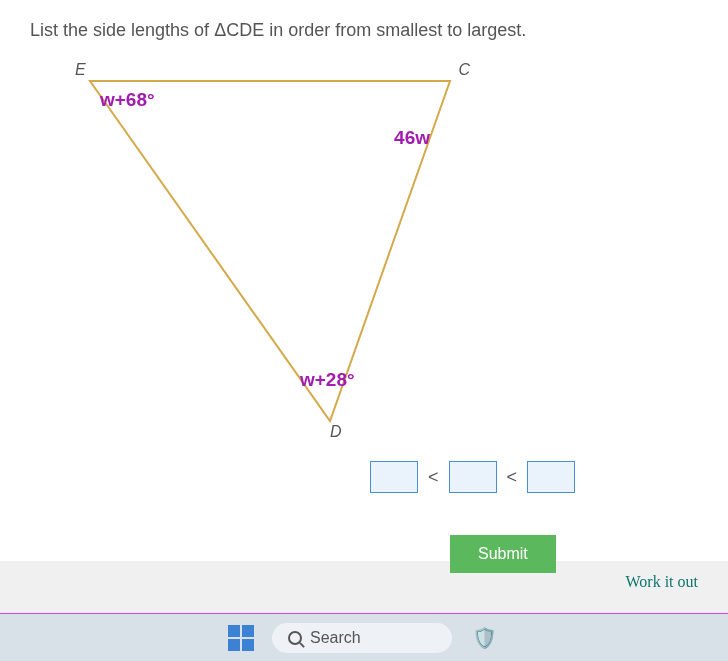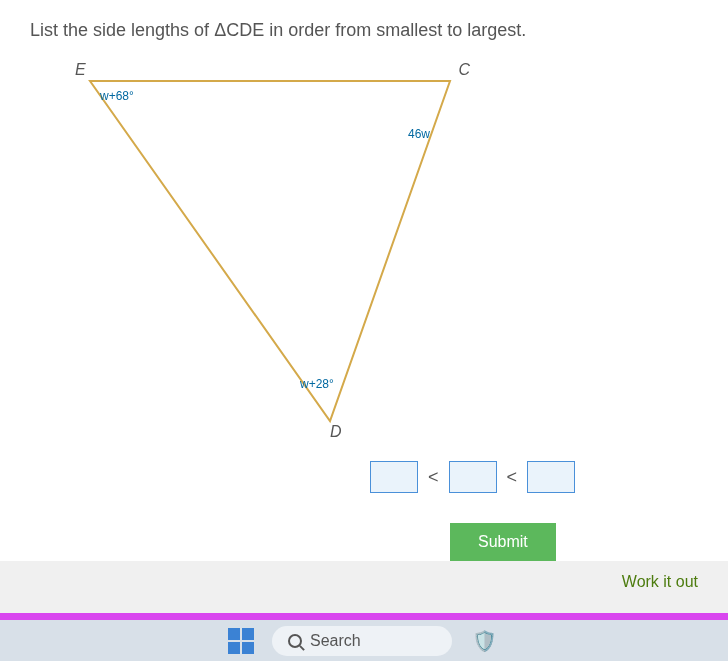--- a/index.html
+++ b/index.html
@@ -32,22 +32,23 @@
       height: 100%;
     }
     .vertex-label {
       position: absolute;
       font-size: 16px;
       color: #555;
       font-style: italic;
     }
     .angle-label {
       position: absolute;
-      font-size: 12px;
-      color: #0369a1;
+      font-size: 19px;
+      color: #a21caf;
+      font-weight: bold;
     }
     .answer-row {
       display: flex;
       align-items: center;
       gap: 10px;
       margin-left: 340px;
       margin-top: 10px;
     }
     .answer-box {
       width: 48px;
@@ -55,49 +56,50 @@
       border: 1px solid #4a90d9;
       background: #eaf3fb;
       text-align: center;
       font-size: 14px;
     }
     .lt-sign {
       font-size: 18px;
       color: #555;
     }
     .submit-btn {
-      margin-top: 30px;
+      margin-top: 42px;
       margin-left: 420px;
       padding: 10px 28px;
       background: #5cb85c;
       border: none;
       color: #fff;
       font-size: 16px;
       cursor: pointer;
     }
     .work-it-out {
       position: absolute;
       right: 30px;
       bottom: 70px;
-      color: #4d7c0f;
+      color: #0f766e;
       font-size: 16px;
       cursor: pointer;
+      font-family: Liberation Serif, serif;
     }
     .taskbar {
       position: absolute;
       bottom: 0;
       left: 0;
       width: 100%;
       height: 48px;
       background: #d8e0e8;
       display: flex;
       align-items: center;
       justify-content: center;
       gap: 18px;
-      border-top: 7px solid #d946ef;
+      border-top: 1px solid #d946ef;
     }
     .windows-icon {
       width: 26px;
       height: 26px;
       display: grid;
       grid-template-columns: 1fr 1fr;
       grid-template-rows: 1fr 1fr;
       gap: 2px;
     }
     .windows-icon div { background: #3b82d4; }

